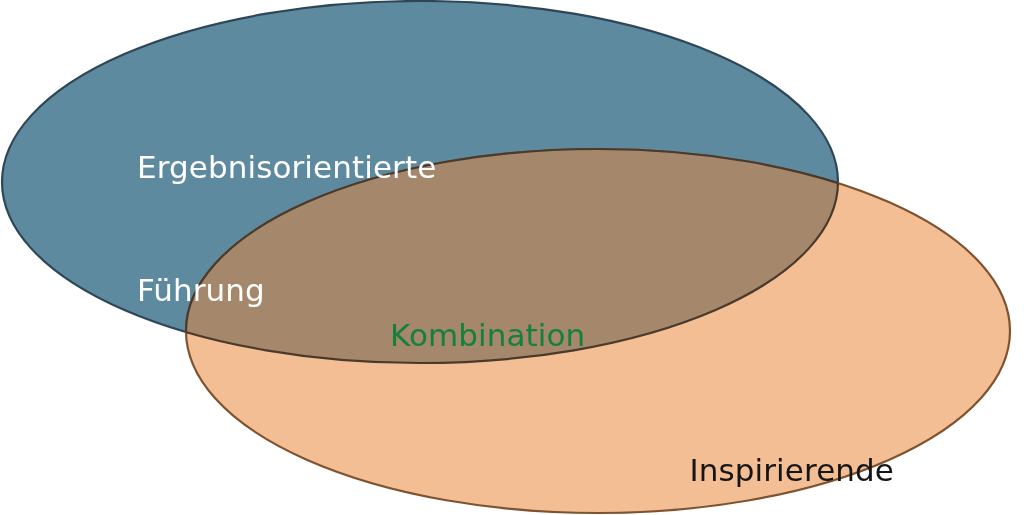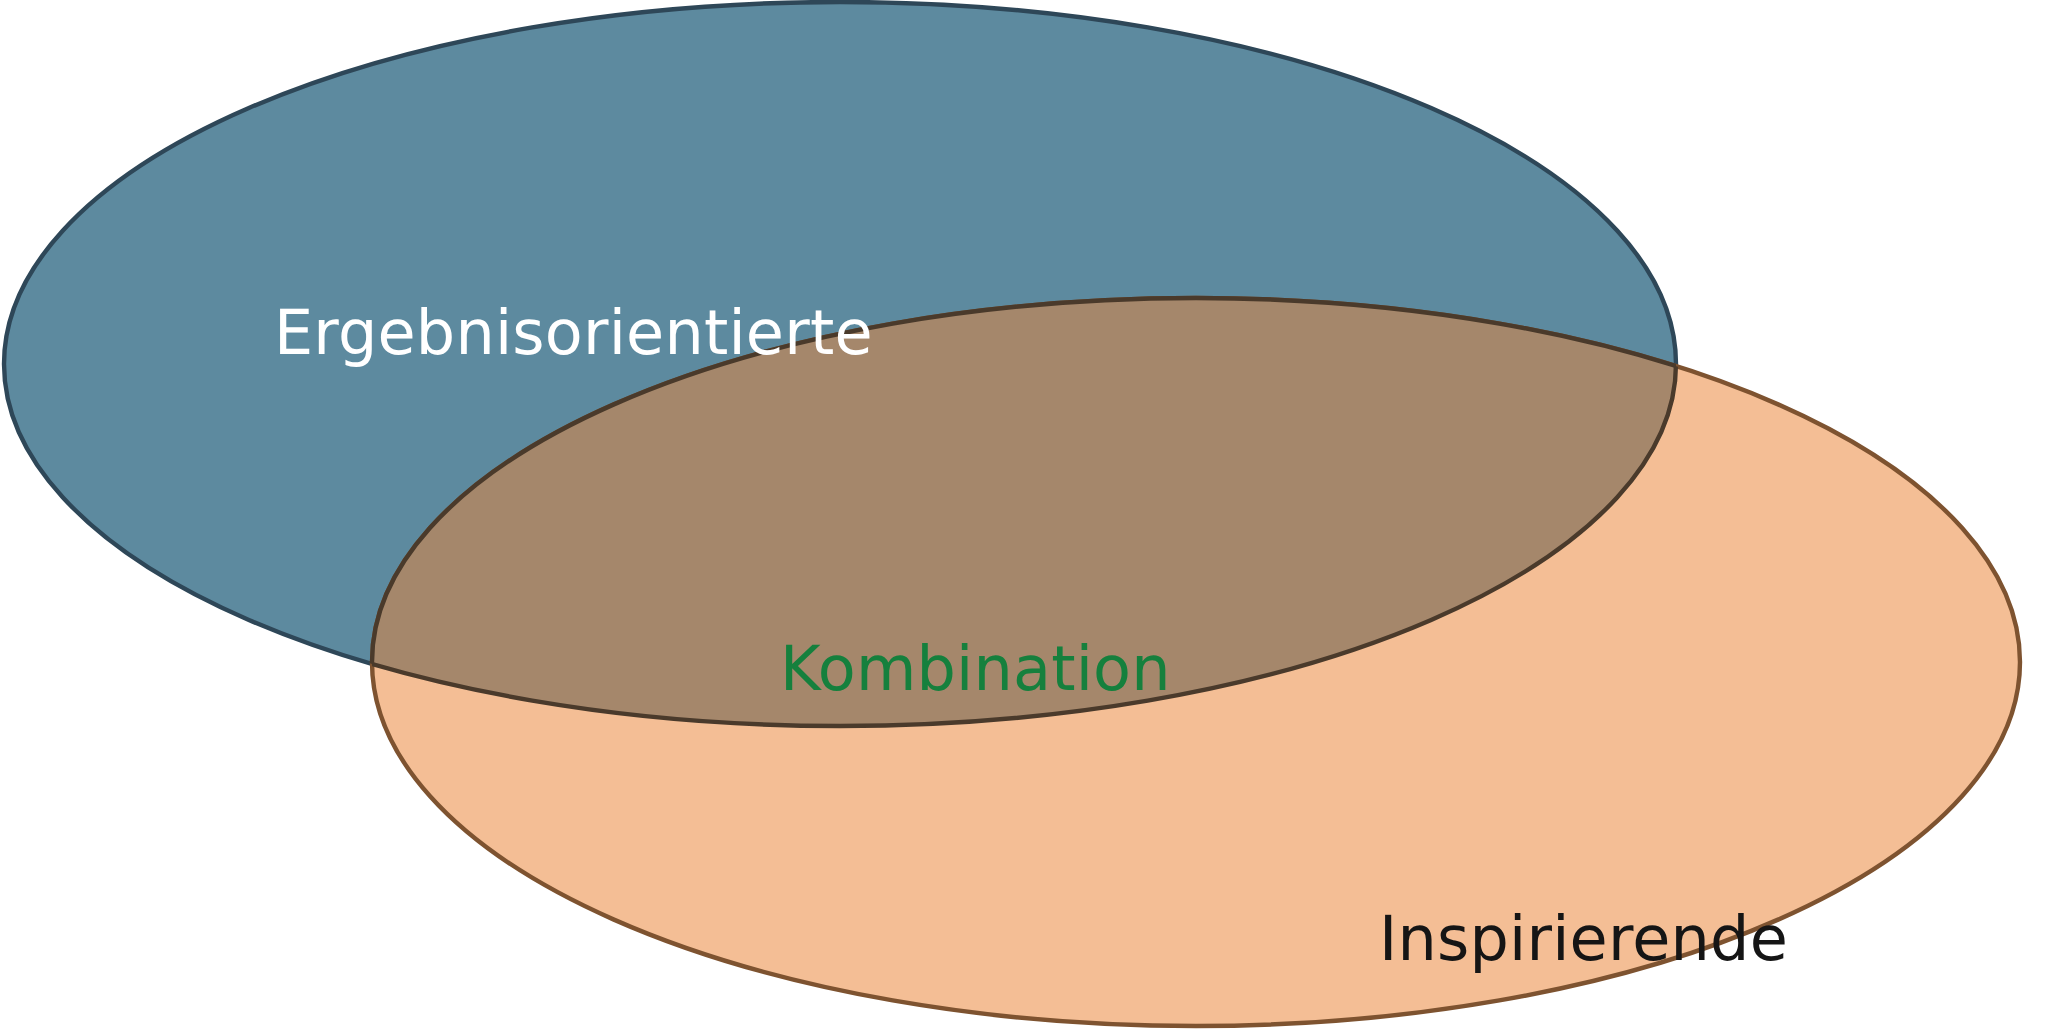--- a/index.html
+++ b/index.html
@@ -87,20 +87,21 @@
       <ellipse cx="420" cy="182" rx="418" ry="181" fill="none" stroke="#4A3A2B" stroke-width="2.2"></ellipse>
     </g>
 
     <g clip-path="url(#clip-left-set)">
       <ellipse cx="598" cy="331" rx="412" ry="182" fill="none" stroke="#4A3A2B" stroke-width="2.2"></ellipse>
     </g>
   </svg>
 
   <div class="venn-label" id="label-left" style="color: rgb(255, 255, 255);">
     <span class="label-line">Ergebnisorientierte</span>
+    <span class="label-line">Führung</span>
   </div>
 
   <div class="venn-label" id="label-center" style="color: #15803d;">
     <span class="label-line">Kombination</span>
   </div>
 
   <div class="venn-label" id="label-right" style="color: rgb(21, 21, 21);">
     <span class="label-line">Inspirierende</span>
     
   </div>

